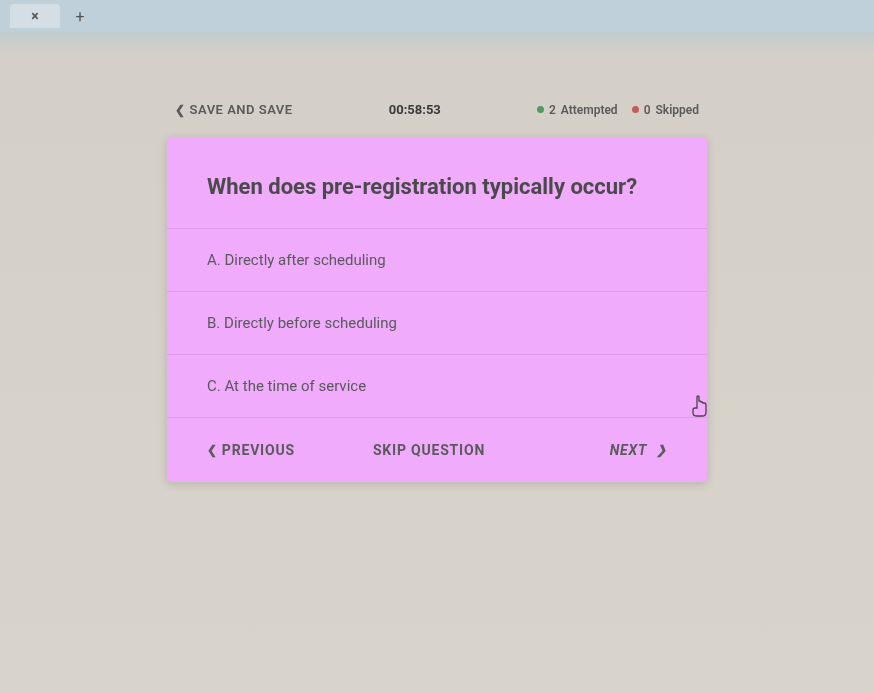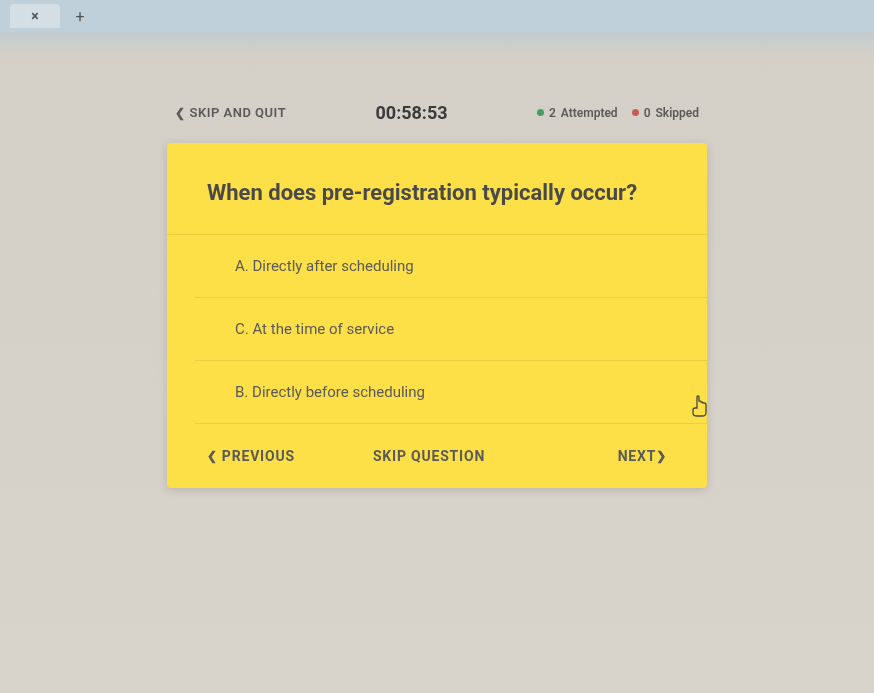--- a/index.html
+++ b/index.html
@@ -71,21 +71,21 @@
       gap: 4px;
       cursor: pointer;
       letter-spacing: 0.5px;
       flex: 0 0 auto;
     }
     .chevron-left {
       font-size: 12px;
       font-weight: bold;
     }
     .timer {
-      font-size: 18px;
+      font-size: 13px;
       font-weight: 700;
       color: #3a3a3a;
       flex: 1;
       text-align: center;
     }
     .stats {
       display: flex;
       gap: 14px;
       font-size: 12px;
       color: #5a5a5a;
@@ -98,40 +98,39 @@
     }
     .dot {
       width: 7px;
       height: 7px;
       border-radius: 50%;
       display: inline-block;
     }
     .dot-green { background: #4a9d5f; }
     .dot-red { background: #c85a5a; }
     .card {
-      background: #fde047;
+      background: #f0abfc;
       border-radius: 4px;
       box-shadow: 0 2px 10px rgba(0,0,0,0.15);
       overflow: hidden;
     }
     .question {
       padding: 36px 40px 26px 40px;
       font-size: 22px;
       font-weight: 700;
       color: #4a4a4a;
       line-height: 1.3;
       border-bottom: 1px solid rgba(0,0,0,0.08);
     }
     .option {
       padding: 22px 40px;
       font-size: 15px;
       color: #5a5a5a;
       border-bottom: 1px solid rgba(0,0,0,0.08);
       cursor: pointer;
-      margin-left: 28px;
     }
     .option-label {
       display: inline;
     }
     .nav-row {
       display: flex;
       align-items: center;
       padding: 24px 40px;
       font-size: 14px;
       font-weight: 700;
@@ -145,22 +144,23 @@
       cursor: pointer;
     }
     .nav-skip {
       margin-left: 78px;
       cursor: pointer;
     }
     .nav-next {
       margin-left: auto;
       display: flex;
       align-items: center;
-      gap: 0;
-      cursor: pointer;
+      gap: 9px;
+      cursor: pointer;
+      font-style: italic;
     }
     .chevron-right {
       font-size: 12px;
       font-weight: bold;
     }
     .cursor-pointer-overlay {
       position: absolute;
       left: 690px;
       top: 395px;
       font-size: 18px;
@@ -179,21 +179,21 @@
     <span>+</span>
   </div>
 </div>
 
 <div class="main-area">
   <div class="quiz-container">
 
     <div class="top-bar">
       <div class="save-quit">
         <span class="chevron-left">❮</span>
-        <span>SKIP AND QUIT</span>
+        <span>SAVE AND SAVE</span>
       </div>
       <div class="timer">00:58:53</div>
       <div class="stats">
         <div class="stat">
           <span class="dot dot-green"></span>
           <span>2</span>
           <span>Attempted</span>
         </div>
         <div class="stat">
           <span class="dot dot-red"></span>
@@ -204,26 +204,26 @@
     </div>
 
     <div class="card">
       <div class="question">When does pre-registration typically occur?</div>
 
       <div class="option">
         <span class="option-label">A.</span>
         <span>Directly after scheduling</span>
       </div>
       <div class="option">
+        <span class="option-label">B.</span>
+        <span>Directly before scheduling</span>
+      </div>
+      <div class="option">
         <span class="option-label">C.</span>
         <span>At the time of service</span>
-      </div>
-      <div class="option">
-        <span class="option-label">B.</span>
-        <span>Directly before scheduling</span>
       </div>
 
       <div class="nav-row">
         <div class="nav-prev">
           <span class="chevron-left">❮</span>
           <span>PREVIOUS</span>
         </div>
         <div class="nav-skip">
           <span>SKIP QUESTION</span>
         </div>

